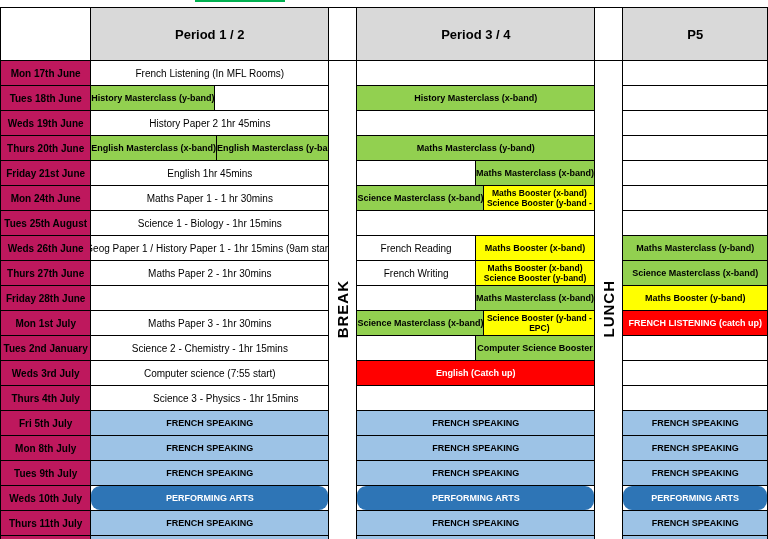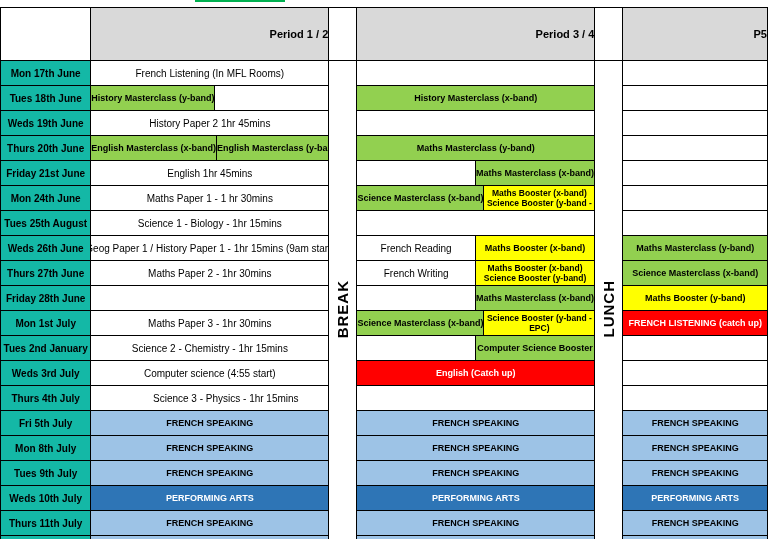--- a/index.html
+++ b/index.html
@@ -13,54 +13,53 @@
   td{
     border:1px solid #000;
     padding:0;margin:0;
     text-align:center;
     vertical-align:middle;
     font-size:9.5px;
     overflow:hidden;
     white-space:nowrap;
   }
   .daycell{
-    background:#14b8a6;
+    background:#be185d;
     font-weight:bold;
     font-size:10px;
     width:90px;
     color:#000;
   }
   .hdr{
     background:#d9d9d9;
     font-weight:bold;
-    font-size:11px;
+    font-size:13px;
     height:52px;
     border:1px solid #000;
-    text-align:right;
   }
   .hdr-blank{background:#ffffff;}
   .breakcell{
     background:#ffffff;
     font-weight:bold;
     font-size:15px;
     width:28px;
     letter-spacing:1px;
   }
   .vert{
     writing-mode:vertical-rl;
     transform:rotate(180deg);
     display:inline-block;
     font-weight:bold;
   }
   .cell-empty{background:#ffffff;}
   .green{background:#92d050;font-weight:bold;font-size:9px;}
   .yellow{background:#ffff00;font-weight:bold;font-size:9px;}
   .red{background:#ff0000;color:#ffffff;font-weight:bold;font-size:9px;}
   .blue{background:#9dc3e6;font-weight:bold;font-size:9px;}
-  .darkblue{background:#2e75b6;color:#ffffff;font-weight:bold;font-size:9px;}
+  .darkblue{background:#2e75b6;color:#ffffff;font-weight:bold;font-size:9px;border-radius:9px;}
   .white{background:#ffffff;font-size:10px;text-align:right;}
   .splitwrap{display:flex;width:100%;height:100%;}
   .splitwrap > div{
     flex:1 1 50%;
     display:flex;align-items:center;justify-content:center;
     border-right:1px solid #000;
     height:100%;
     box-sizing:border-box;
   }
   .splitwrap > div:last-child{border-right:none;}
@@ -274,21 +273,21 @@
               <div class="green">Computer Science Booster</div>
             </div>
           </td>
           <td style="height: 24px;">
             <div class="cellbox cell-empty"></div>
           </td>
         </tr>
         <tr class="rowh">
           <td class="daycell">Weds 3rd July</td>
           <td style="height: 24px;">
-            <div class="cellbox white">Computer science (4:55 start)</div>
+            <div class="cellbox white">Computer science (7:55 start)</div>
           </td>
           <td style="height: 24px;">
             <div class="cellbox red">English (Catch up)</div>
           </td>
           <td style="height: 24px;">
             <div class="cellbox cell-empty"></div>
           </td>
         </tr>
         <tr class="rowh">
           <td class="daycell">Thurs 4th July</td>

